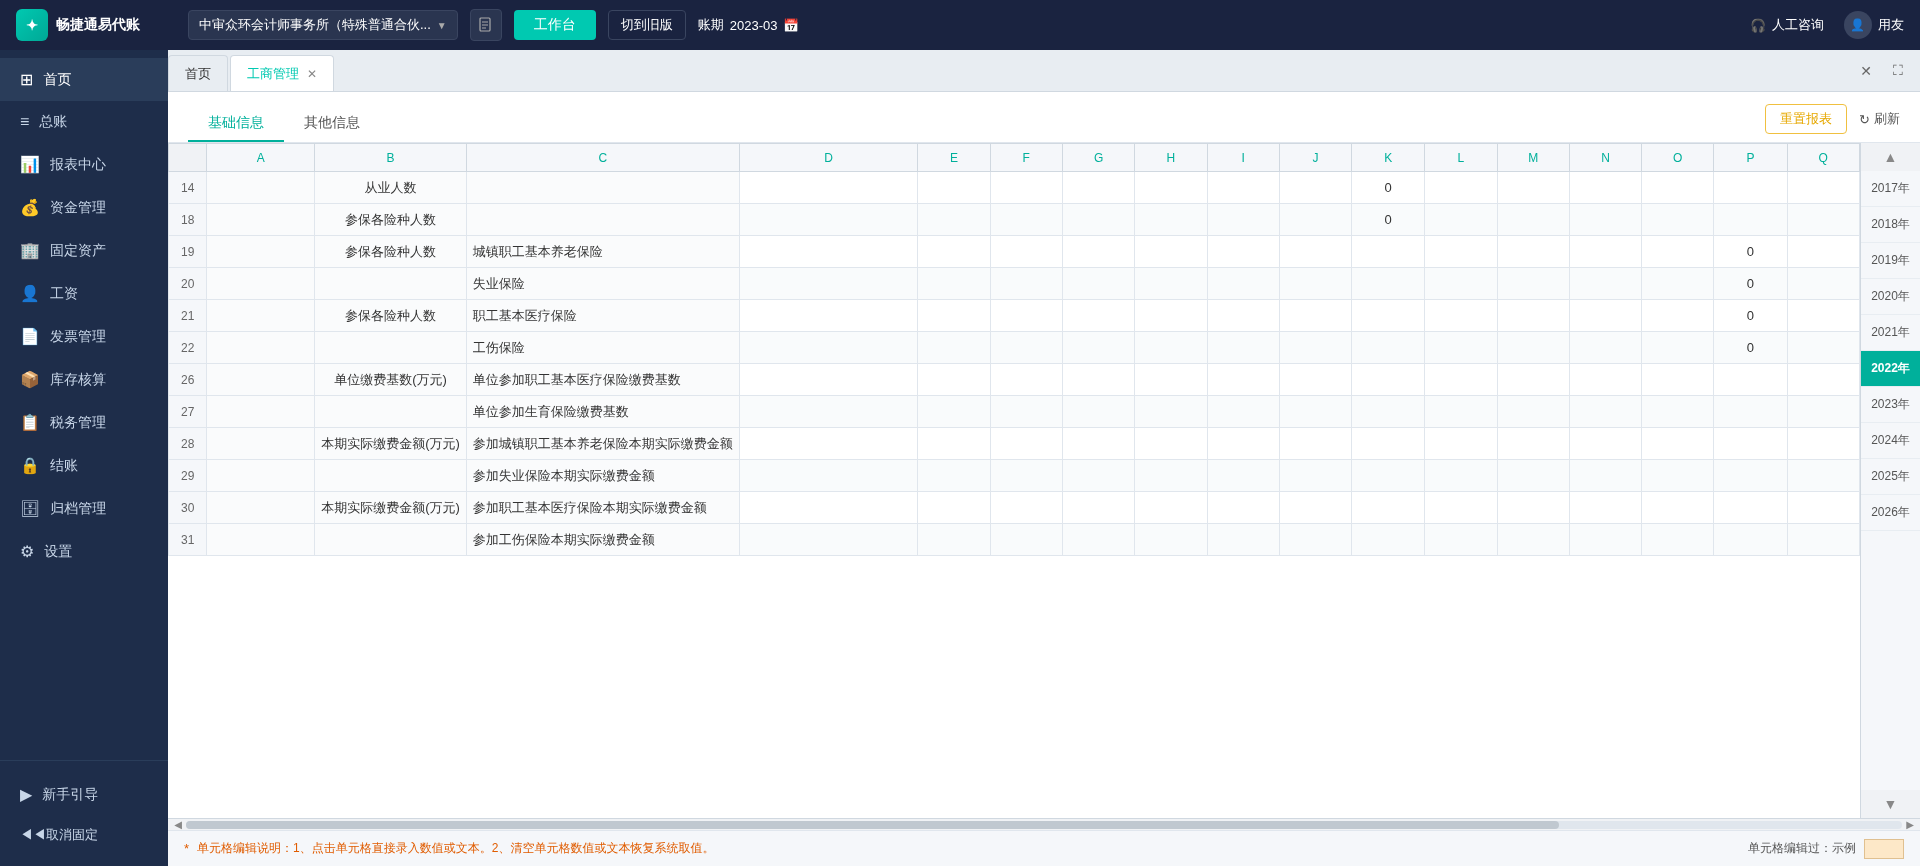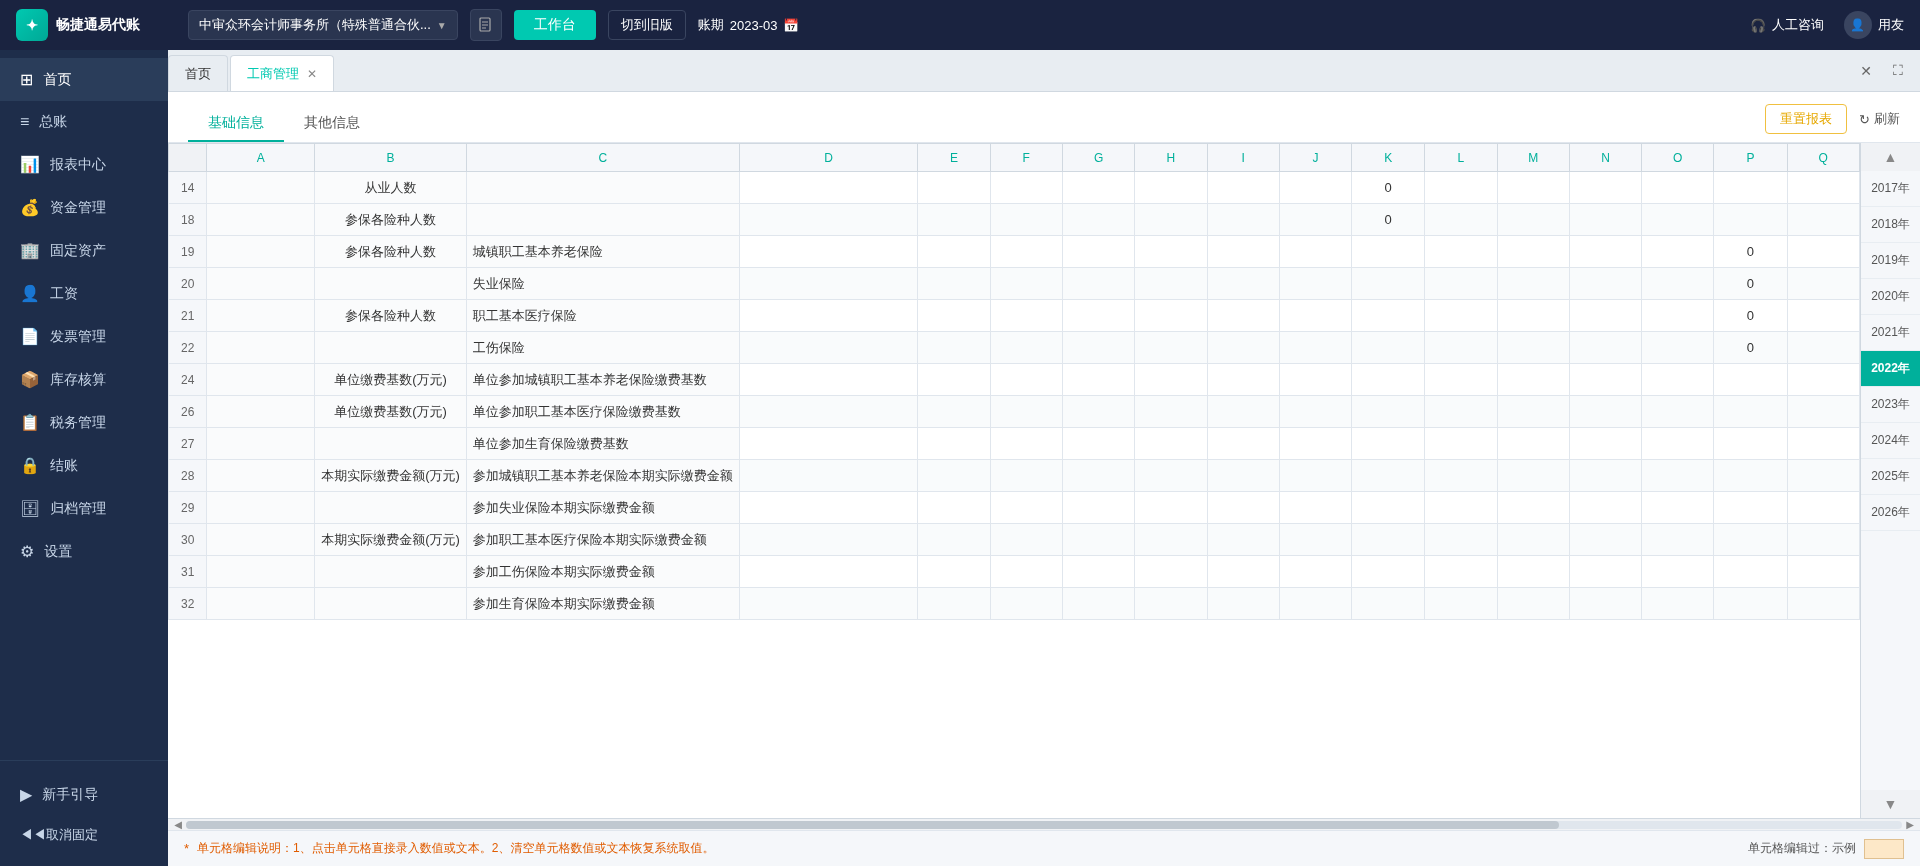--- a/index.html
+++ b/index.html
@@ -742,40 +742,20 @@
                     <td class="value-cell" style="width: 80px;"></td>
                     <td class="value-cell" style="width: 80px;"></td>
                     <td class="value-cell" style="width: 80px;"></td>
                     <td class="value-cell" style="width: 80px;"></td>
                     <td class="value-cell" style="width: 80px;"></td>
                     <td class="value-cell" style="width: 80px;"></td>
                     <td class="value-cell has-value" style="width: 80px;">0</td>
                     <td class="value-cell" style="width: 80px;"></td>
                   </tr>
                   <tr>
-                    <td class="row-num">24</td>
-                    <td class="col-a" style="width: 120px;"></td>
-                    <td class="col-b" style="width: 140px;">单位缴费基数(万元)</td>
-                    <td class="col-c" style="width: 200px;">单位参加城镇职工基本养老保险缴费基数</td>
-                    <td class="value-cell" style="width: 80px;"></td>
-                    <td class="value-cell" style="width: 80px;"></td>
-                    <td class="value-cell" style="width: 80px;"></td>
-                    <td class="value-cell" style="width: 80px;"></td>
-                    <td class="value-cell" style="width: 80px;"></td>
-                    <td class="value-cell" style="width: 80px;"></td>
-                    <td class="value-cell" style="width: 80px;"></td>
-                    <td class="value-cell" style="width: 80px;"></td>
-                    <td class="value-cell" style="width: 80px;"></td>
-                    <td class="value-cell" style="width: 80px;"></td>
-                    <td class="value-cell" style="width: 80px;"></td>
-                    <td class="value-cell" style="width: 80px;"></td>
-                    <td class="value-cell" style="width: 80px;"></td>
-                    <td class="value-cell" style="width: 80px;"></td>
-                  </tr>
-                  <tr>
                     <td class="row-num">26</td>
                     <td class="col-a" style="width: 120px;"></td>
                     <td class="col-b" style="width: 140px;">单位缴费基数(万元)</td>
                     <td class="col-c" style="width: 200px;">单位参加职工基本医疗保险缴费基数</td>
                     <td class="value-cell" style="width: 80px;"></td>
                     <td class="value-cell" style="width: 80px;"></td>
                     <td class="value-cell" style="width: 80px;"></td>
                     <td class="value-cell" style="width: 80px;"></td>
                     <td class="value-cell" style="width: 80px;"></td>
                     <td class="value-cell" style="width: 80px;"></td>
@@ -866,40 +846,20 @@
                     <td class="value-cell" style="width: 80px;"></td>
                     <td class="value-cell" style="width: 80px;"></td>
                     <td class="value-cell" style="width: 80px;"></td>
                     <td class="value-cell" style="width: 80px;"></td>
                   </tr>
                   <tr>
                     <td class="row-num">31</td>
                     <td class="col-a" style="width: 120px;"></td>
                     <td class="col-b" style="width: 140px;"></td>
                     <td class="col-c" style="width: 200px;">参加工伤保险本期实际缴费金额</td>
-                    <td class="value-cell" style="width: 80px;"></td>
-                    <td class="value-cell" style="width: 80px;"></td>
-                    <td class="value-cell" style="width: 80px;"></td>
-                    <td class="value-cell" style="width: 80px;"></td>
-                    <td class="value-cell" style="width: 80px;"></td>
-                    <td class="value-cell" style="width: 80px;"></td>
-                    <td class="value-cell" style="width: 80px;"></td>
-                    <td class="value-cell" style="width: 80px;"></td>
-                    <td class="value-cell" style="width: 80px;"></td>
-                    <td class="value-cell" style="width: 80px;"></td>
-                    <td class="value-cell" style="width: 80px;"></td>
-                    <td class="value-cell" style="width: 80px;"></td>
-                    <td class="value-cell" style="width: 80px;"></td>
-                    <td class="value-cell" style="width: 80px;"></td>
-                  </tr>
-                  <tr>
-                    <td class="row-num">32</td>
-                    <td class="col-a" style="width: 120px;"></td>
-                    <td class="col-b" style="width: 140px;"></td>
-                    <td class="col-c" style="width: 200px;">参加生育保险本期实际缴费金额</td>
                     <td class="value-cell" style="width: 80px;"></td>
                     <td class="value-cell" style="width: 80px;"></td>
                     <td class="value-cell" style="width: 80px;"></td>
                     <td class="value-cell" style="width: 80px;"></td>
                     <td class="value-cell" style="width: 80px;"></td>
                     <td class="value-cell" style="width: 80px;"></td>
                     <td class="value-cell" style="width: 80px;"></td>
                     <td class="value-cell" style="width: 80px;"></td>
                     <td class="value-cell" style="width: 80px;"></td>
                     <td class="value-cell" style="width: 80px;"></td>

